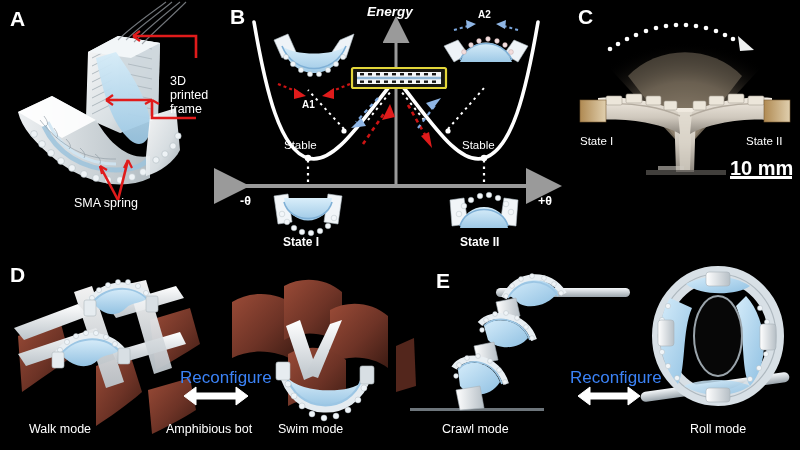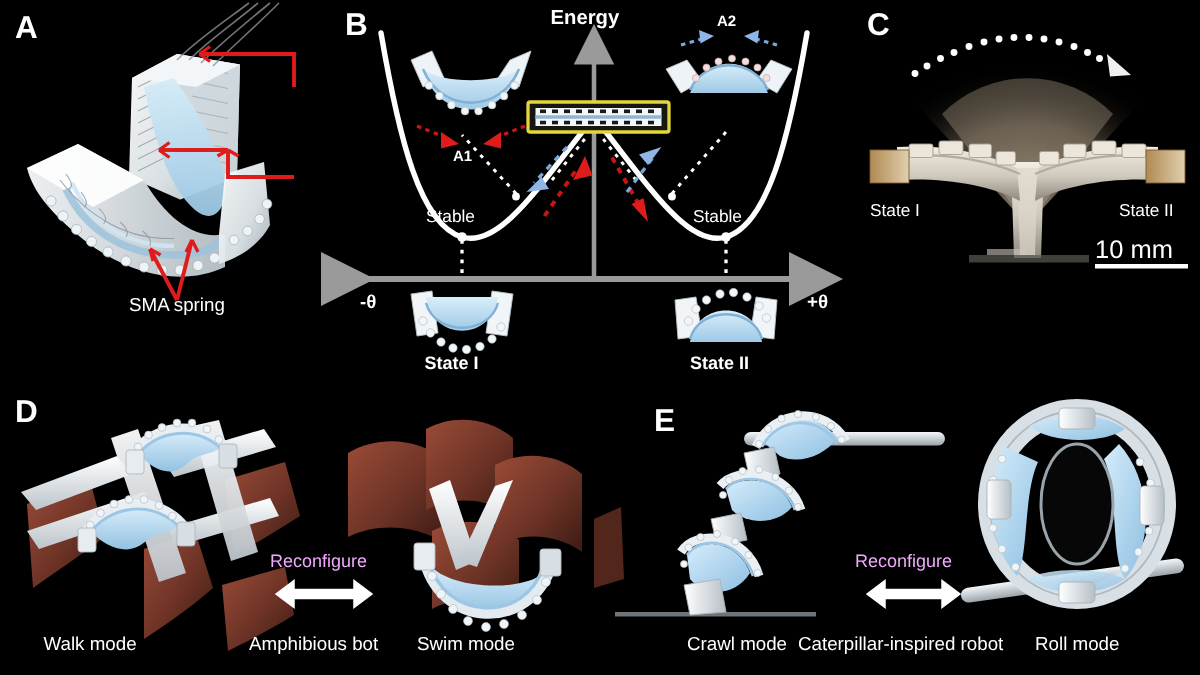--- a/index.html
+++ b/index.html
@@ -30,28 +30,28 @@
   .b-energy { font-size: 13.5px; font-weight: bold; }
   .b-unstable { font-size: 12.5px; font-weight: bold; color: #f2e02a; text-align:center; line-height:1.15;}
   .b-stable { font-size: 11.5px; }
   .b-state { font-size: 12px; font-weight: bold; }
   .b-theta { font-size: 12.5px; font-weight: bold; }
   .b-a { font-size: 10px; font-weight: bold; }
 
   
   #panelC { left: 570px; top: 0; width: 230px; height: 258px; }
   .c-state { font-size: 11.5px; }
-  .c-scale { font-size: 17px; font-weight: normal; }
+  .c-scale { font-size: 20px; font-weight: bold; }
   .c-scalebar { position:absolute; background:#fff; height:3px; }
 
   
   #panelD { left: 0; top: 258px; width: 400px; height: 192px; }
   #panelE { left: 400px; top: 258px; width: 400px; height: 192px; }
   .cap { font-size: 12.5px; color: #fff; white-space: nowrap; }
-  .recfg { font-size: 12px; color: #f0abfc; white-space: nowrap; }
+  .recfg { font-size: 17px; color: #3b82f6; white-space: nowrap; }
 </style>
 </head>
 <body>
 
 <div id="figure">
 
   <div class="panel" id="panelA">
     <div class="panel-letter" style="left:10px; top:8px;">A</div>
 
     <div class="svgwrap">
@@ -166,23 +166,28 @@
           <path d="M118,100 L152,100"></path>
 
           <path d="M118,200 L128,160"></path>
           <path d="M128,160 L124,168 M128,160 L132,168" stroke-width="2.2"></path>
           <path d="M118,200 L100,166"></path>
           <path d="M100,166 L102,174 M100,166 L107,170" stroke-width="2.2"></path>
         </g>
       </svg>
     </div>
 
-
-
-    <div class="lbl a-ann" style="left:86px; top:196px;text-align:center;">SMA spring</div>
+    <div class="lbl a-ann" style="left:170px; top:74px; width:52px;">
+      <div>3D</div>
+      <div>printed</div>
+      <div>frame</div>
+    </div>
+
+
+    <div class="lbl a-ann" style="left:74px; top:196px;text-align:center;">SMA spring</div>
   </div>
 
   <div class="panel" id="panelB">
     <div class="panel-letter" style="left:8px; top:6px;">B</div>
 
     <div class="svgwrap">
       <svg width="348" height="258" viewBox="0 0 348 258">
         <defs>
           <linearGradient id="memB" x1="0" y1="0" x2="0" y2="1">
             <stop offset="0%" stop-color="#d9eefa"></stop>
@@ -361,21 +366,21 @@
               <circle cx="258" cy="196" r="2.8"></circle>
             <circle cx="267" cy="195" r="2.8"></circle>
               <circle cx="276" cy="198" r="2.8"></circle>
             <circle cx="284" cy="204" r="2.8"></circle>
               <circle cx="289" cy="212" r="2.8"></circle>
           </g>
         </g>
       </svg>
     </div>
 
-    <div class="lbl b-energy" style="left:145px; top:4px;">Energy</div>
+    <div class="lbl b-energy" style="left:145px; top:4px;font-style:italic;">Energy</div>
 
 
     <div class="lbl b-a" style="left:80px; top:99px;">A1</div>
     <div class="lbl b-a" style="left:256px; top:9px;">A2</div>
 
     <div class="lbl b-stable" style="left:62px; top:139px;">Stable</div>
     <div class="lbl b-stable" style="left:240px; top:139px;">Stable</div>
 
     <div class="lbl b-theta" style="left:18px; top:194px;">-θ</div>
     <div class="lbl b-theta" style="left:316px; top:194px;">+θ</div>
@@ -707,18 +712,17 @@
           <path d="M178,138 L190,129 L190,135 L228,135 L228,129 L240,138
                    L228,147 L228,141 L190,141 L190,147 Z" fill="#ffffff" stroke="#ffffff" stroke-width="1"></path>
         </g>
 
         <path d="M-4,88 L14,80 L16,128 L-4,134 Z" fill="#5c2a1f" opacity="0.9"></path>
       </svg>
     </div>
 
     <div class="lbl recfg" style="left:170px; top:110px;">Reconfigure</div>
 
-    <div class="lbl cap" style="left:58px; top:164px;">Crawl mode</div>
-    <div class="lbl cap" style="left:132px; top:164px;">Caterpillar-inspired robot</div>
+    <div class="lbl cap" style="left:42px; top:164px;">Crawl mode</div>
     <div class="lbl cap" style="left:290px; top:164px;">Roll mode</div>
   </div>
 
 </div>
 
 </body></html>

